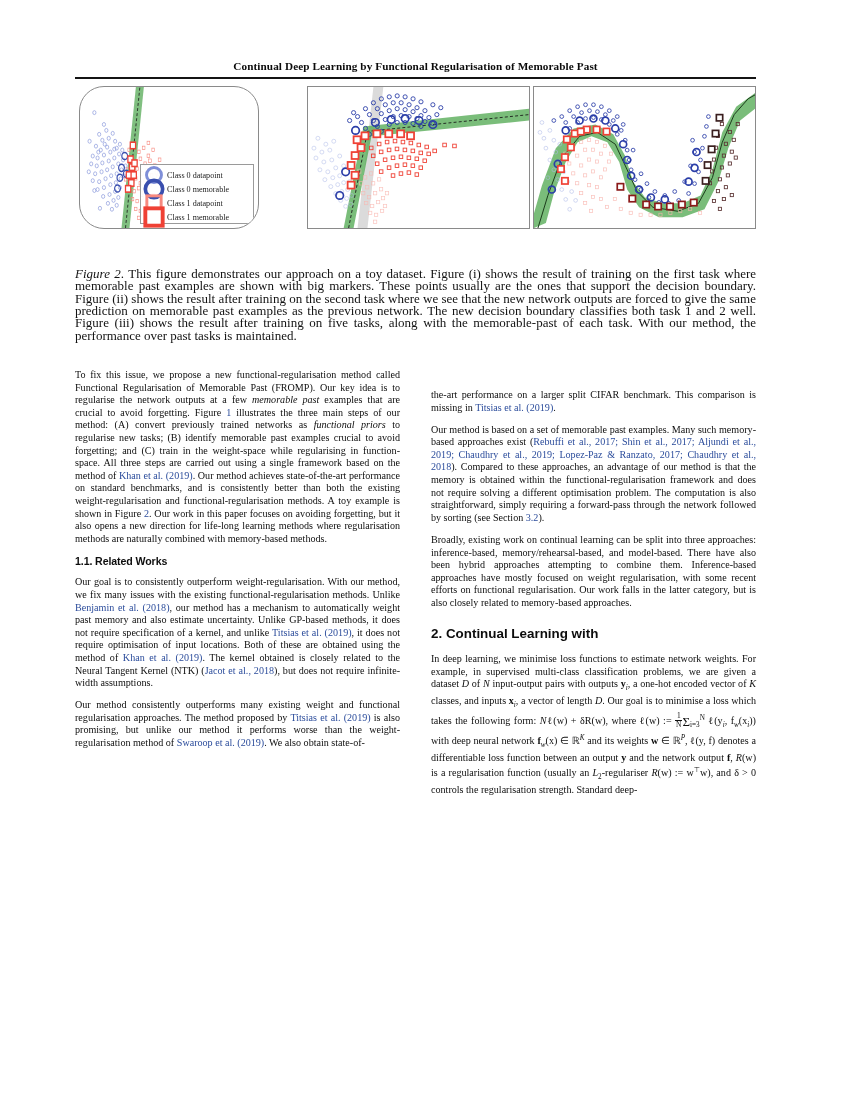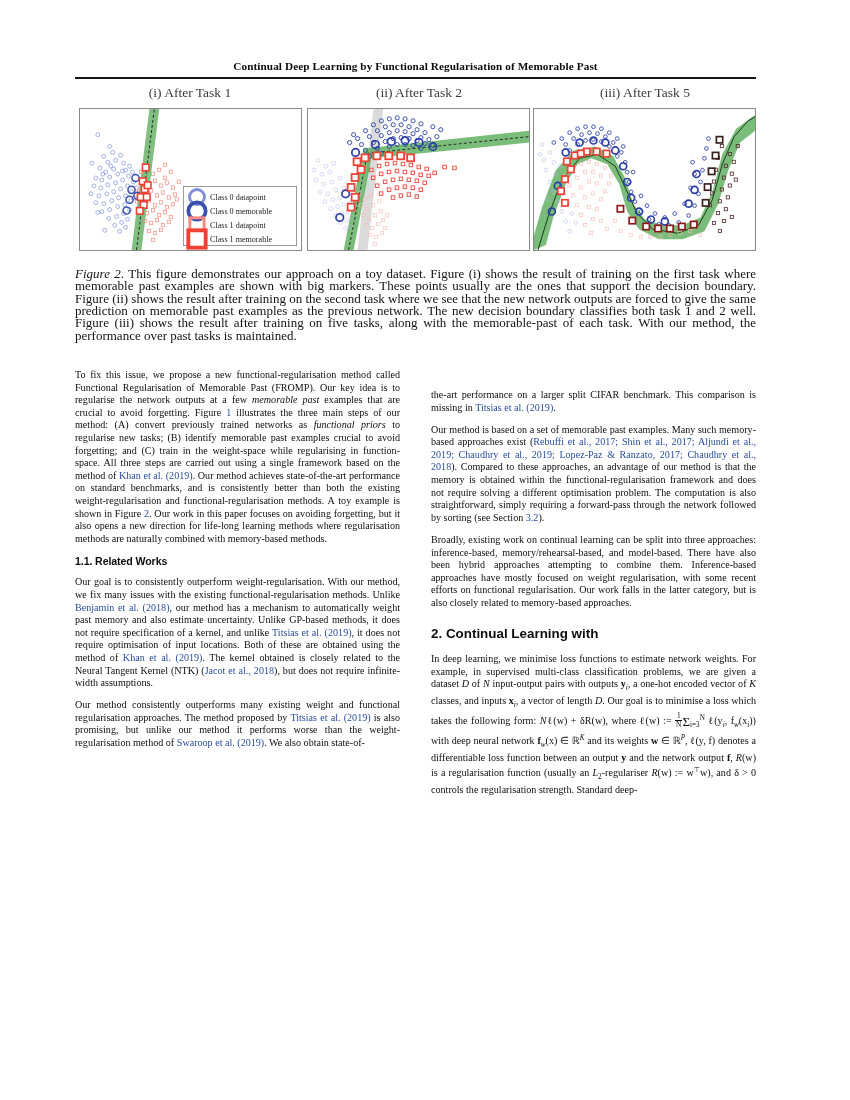--- a/index.html
+++ b/index.html
@@ -42,21 +42,21 @@
   .pt3{left:459px;width:222px;}
 
   .panels{position:relative;height:145px;width:681px;margin-top:1px;}
   .panel{
     position:absolute;top:0;height:143px;
     border:1px solid #8a8a8a;
     background:#ffffff;
     overflow:hidden;
     box-sizing:border-box;
   }
-  .p1{left:4px;width:223px;}
+  .p1{left:4px;width:180px;border-radius:25px;}
   .p2{left:232px;width:223px;}
   .p3{left:458px;width:223px;}
   .panel svg{display:block;width:100%;height:100%;}
 
   
   .legend-box{
     position:absolute;right:4px;bottom:4px;
     width:114px;height:60px;
     border:1px solid #9a9a9a;background:rgba(255,255,255,.93);
     box-sizing:border-box;
@@ -122,25 +122,20 @@
 </head>
 <body>
 
 <div class="page">
 
   <div class="header-title">Continual Deep Learning by Functional Regularisation of Memorable Past</div>
   <div class="header-rule"></div>
 
   <div class="figure-block">
 
-    <div class="panel-titles">
-      <div class="panel-title pt1">(i) After Task 1</div>
-      <div class="panel-title pt2">(ii) After Task 2</div>
-      <div class="panel-title pt3">(iii) After Task 5</div>
-    </div>
 
     <div class="panels">
 
       <div class="panel p1">
         <svg viewBox="0 0 223 143" preserveAspectRatio="none">
           <g>
             <path d="M 52 143 L 70 0 L 80 0 L 62 143 Z" fill="#55aa55" opacity="0.75"></path>
             <path d="M 57 143 L 75 0" stroke="#1a1a1a" stroke-width="0.9" stroke-dasharray="3,2.2" fill="none"></path>
           </g>
           <g fill="none" stroke="#7f8fd8" stroke-width="0.7">

